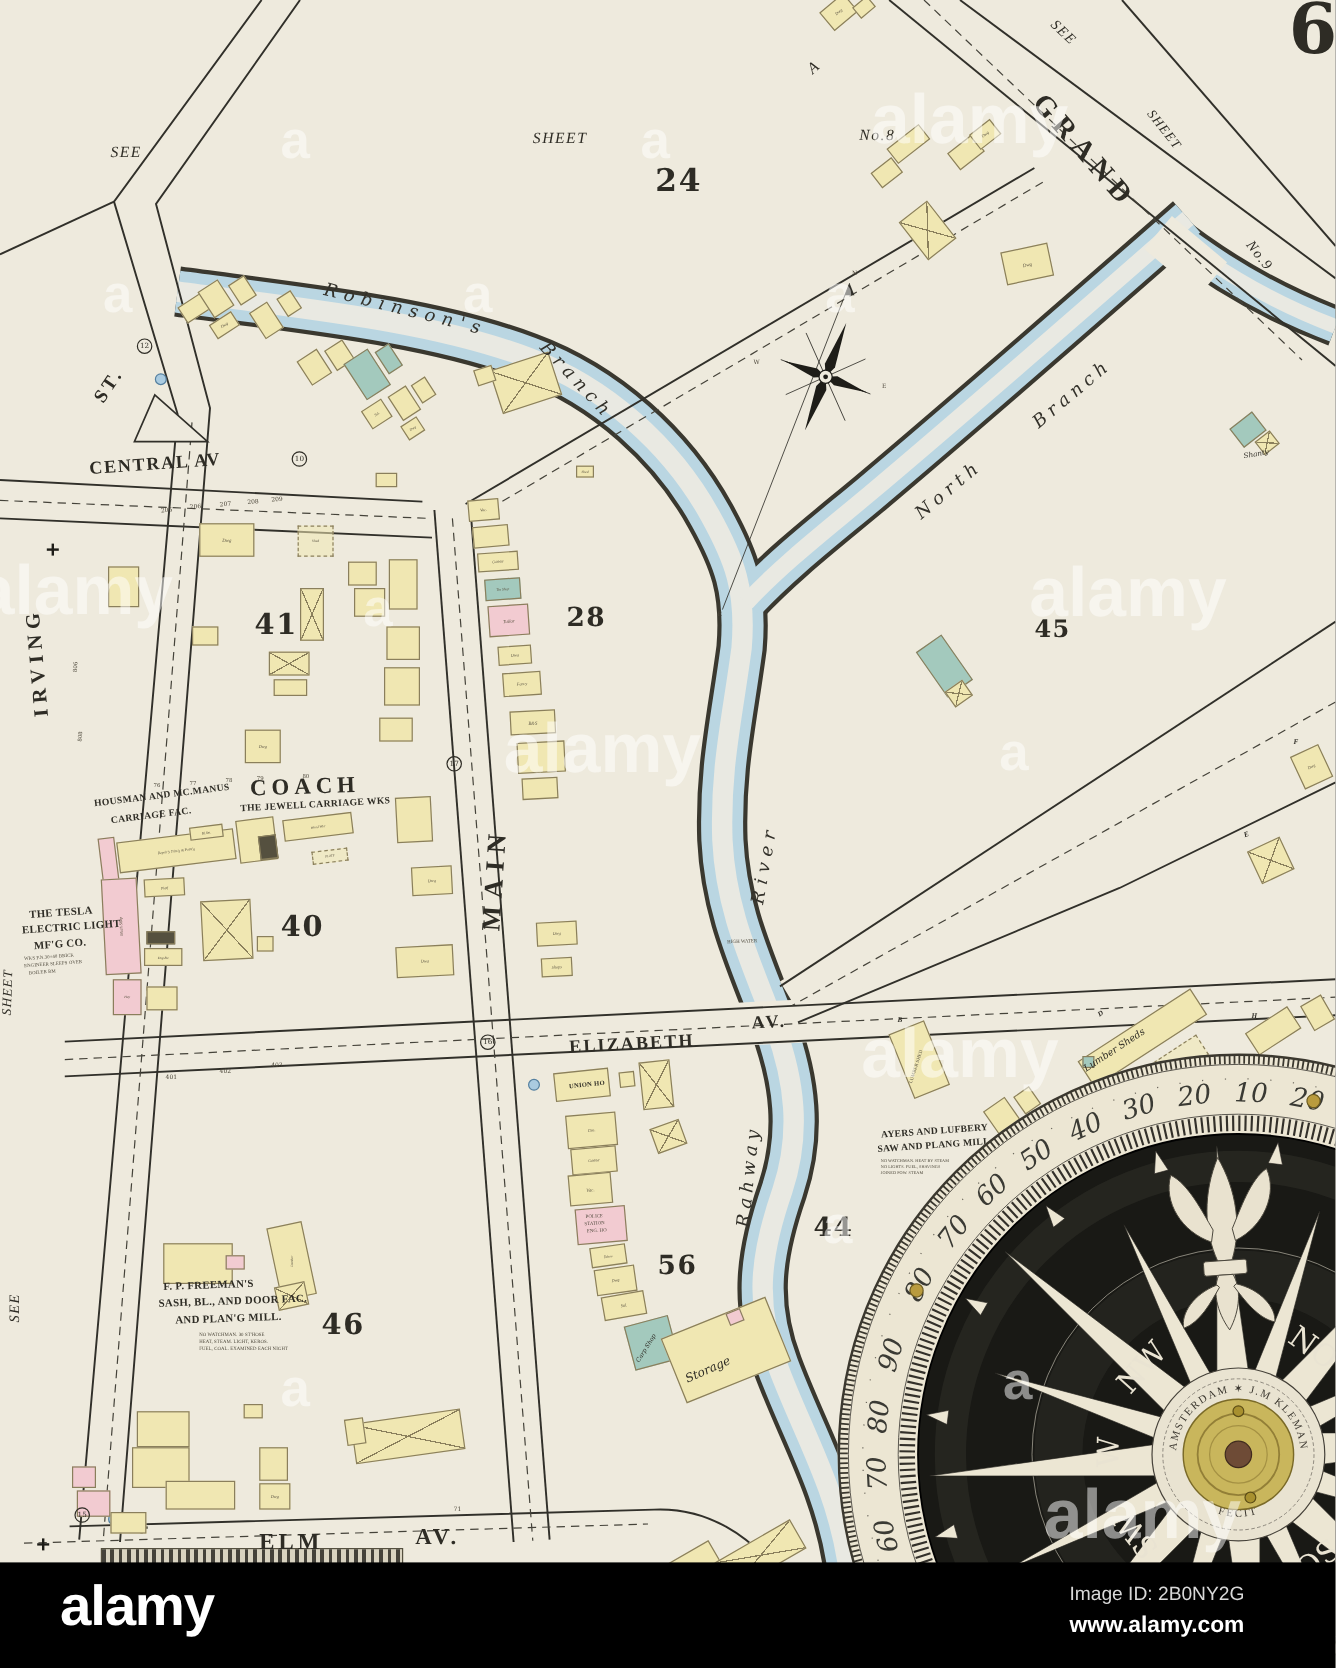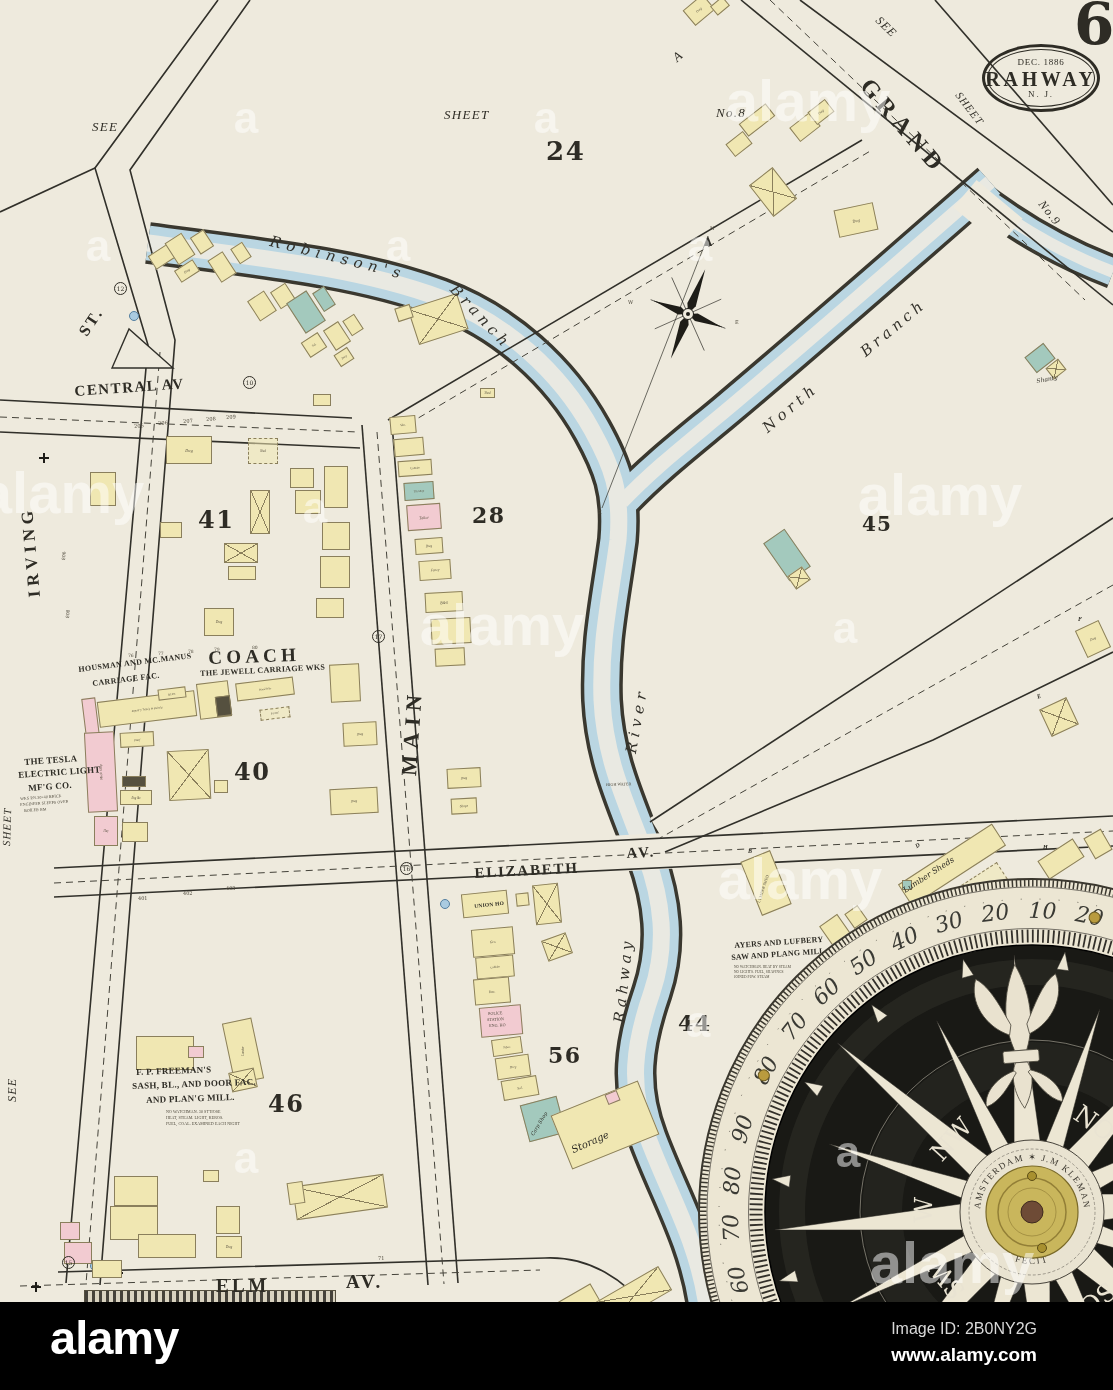--- a/index.html
+++ b/index.html
@@ -374,21 +374,21 @@
       <div class="lbl tiny-l" style="left: 1043px; top: 844px; font-size: 6px;">H</div>
       <div class="lbl tiny-l" style="left: 1078px; top: 616px; font-size: 6px;">F</div>
       <div class="lbl tiny-l" style="left: 1036px; top: 694px; font-size: 6px; transform: rotate(-20deg);">E</div>
       <div class="lbl river" style="left: 272px; top: 234px; font-size: 15px; letter-spacing: 0.38em; transform: rotate(14deg);">Robinson's</div>
       <div class="lbl river" style="left: 458px; top: 282px; font-size: 15px; letter-spacing: 0.3em; transform: rotate(47deg);">Branch</div>
       <div class="lbl river" style="left: 760px; top: 424px; font-size: 15px; letter-spacing: 0.3em; transform: rotate(-40deg);">North</div>
       <div class="lbl river" style="left: 858px; top: 348px; font-size: 15px; letter-spacing: 0.28em; transform: rotate(-40deg);">Branch</div>
       <div class="lbl river" style="left: 624px; top: 752px; font-size: 15px; letter-spacing: 0.35em; transform: rotate(-80deg);">River</div>
       <div class="lbl river" style="left: 612px; top: 1022px; font-size: 15px; letter-spacing: 0.28em; transform: rotate(-84deg);">Rahway</div>
       <div class="lbl block" style="left: 546px; top: 138px; font-size: 26px;">24</div>
-      <div class="lbl block" style="left: 198px; top: 508px; font-size: 24px;">41</div>
+      <div class="lbl block" style="left: 212px; top: 508px; font-size: 24px;">41</div>
       <div class="lbl block" style="left: 472px; top: 504px; font-size: 22px;">28</div>
       <div class="lbl block" style="left: 862px; top: 514px; font-size: 20px;">45</div>
       <div class="lbl block" style="left: 234px; top: 760px; font-size: 24px;">40</div>
       <div class="lbl block" style="left: 678px; top: 1012px; font-size: 22px;">44</div>
       <div class="lbl block" style="left: 548px; top: 1044px; font-size: 22px;">56</div>
       <div class="lbl block" style="left: 268px; top: 1092px; font-size: 24px;">46</div>
       <div class="lbl fac" style="left: 208px; top: 648px; font-size: 19px; letter-spacing: 0.22em; transform: rotate(-2deg);">COACH</div>
       <div class="lbl fac" style="left: 200px; top: 670px; font-size: 8px; transform: rotate(-3deg);">THE JEWELL CARRIAGE WKS</div>
       <div class="lbl fac" style="left: 78px; top: 666px; font-size: 8px; transform: rotate(-7deg);">HOUSMAN AND MC.MANUS</div>
       <div class="lbl fac" style="left: 92px; top: 680px; font-size: 8px; transform: rotate(-7deg);">CARRIAGE FAC.</div>
@@ -434,25 +434,20 @@
       <div class="lbl num" style="left: 226px; top: 886px; font-size: 5px;">403</div>
       <div class="lbl num" style="left: 378px; top: 1256px; font-size: 5px;">71</div>
       <div class="lbl num" style="left: 62px; top: 560px; font-size: 4.5px; transform: rotate(-86deg);">806</div>
       <div class="lbl num" style="left: 66px; top: 618px; font-size: 4.5px; transform: rotate(-86deg);">808</div>
       <div class="lbl num" style="left: 710px; top: 226px; font-size: 5px;">N</div>
       <div class="lbl num" style="left: 628px; top: 300px; font-size: 5px;">W</div>
       <div class="lbl num" style="left: 735px; top: 320px; font-size: 5px;">E</div>
       <div class="lbl num" style="left: 598px; top: 510px; font-size: 5px;">E</div>
     </div>
 
-  <div id="badge">
-    <span class="b-date">DEC. 1886</span>
-    <span class="b-city">RAHWAY</span>
-    <span class="b-state">N. J.</span>
-  </div>
   <div id="page-num">6</div>
 
   <svg id="compass-svg" width="1113" height="1390" viewBox="0 0 1113 1390">
     <g transform="translate(1032,1212)">
       <circle r="300" fill="none" stroke="#ece6d3" stroke-width="68"></circle>
       <circle r="333" fill="none" stroke="#3b382f" stroke-width="2"></circle>
       <circle r="325" fill="none" stroke="#55524a" stroke-width="0.8"></circle>
       <circle r="329" fill="none" stroke="#3b382f" stroke-width="7" stroke-dasharray="1.5,2.6"></circle>
       <circle r="313" fill="none" stroke="#6b675c" stroke-width="1" stroke-dasharray="1,18"></circle>
       <circle r="276" fill="none" stroke="#33302a" stroke-width="13" stroke-dasharray="1.8,3.4"></circle>

